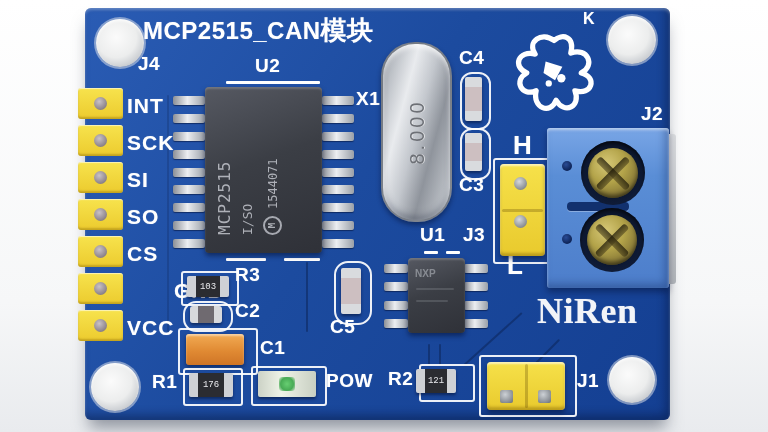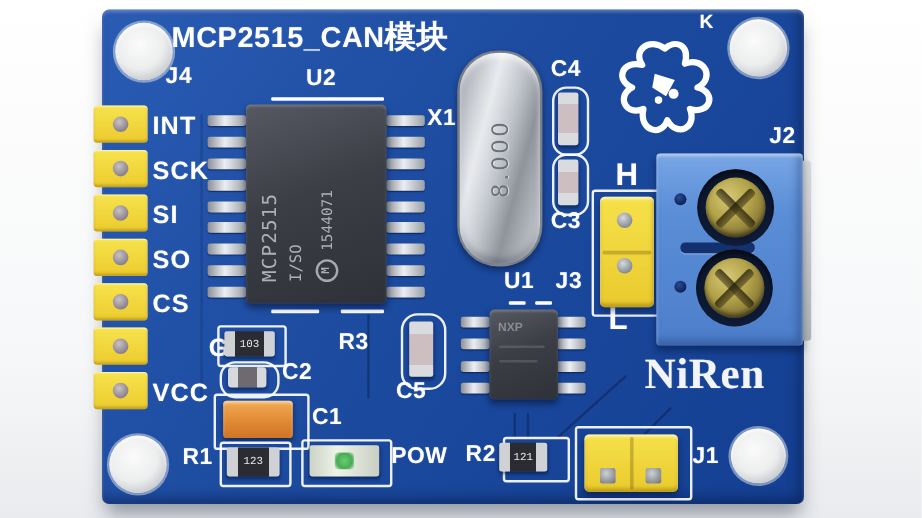--- a/index.html
+++ b/index.html
@@ -133,21 +133,21 @@
   <div class="silk ref" style="left:356px;top:56px;margin-top:33px;">X1</div>
   <div class="silk" style="left:583px;top:11px;font-size:16px;">K</div>
   <div class="silk ref" style="left:641px;top:104px;">J2</div>
   <div class="silk ref" style="left:459px;top:48px;">C4</div>
   <div class="silk ref" style="left:459px;top:175px;">C3</div>
   <div class="silk big" style="left:513px;top:132px;">H</div>
   <div class="silk big" style="left:507px;top:252px;">L</div>
   <div class="silk ref" style="left:420px;top:225px;">U1</div>
   <div class="silk ref" style="left:463px;top:225px;">J3</div>
   <div class="silk ref" style="left:330px;top:317px;">C5</div>
-  <div class="silk ref" style="left:235px;top:276px;margin-left:47px;">R3</div>
+  <div class="silk ref" style="left:235px;top:265px;">R3</div>
   <div class="silk ref" style="left:235px;top:301px;">C2</div>
   <div class="silk ref" style="left:260px;top:338px;">C1</div>
   <div class="silk ref" style="left:152px;top:372px;">R1</div>
   <div class="silk ref" style="left:326px;top:371px;">POW</div>
   <div class="silk ref" style="left:388px;top:369px;">R2</div>
   <div class="silk ref" style="left:577px;top:371px;">J1</div>
 
   <div class="hdr">
     <div class="hpad"></div>
     <div class="hpad"></div>
@@ -268,21 +268,21 @@
     </div>
 
   <div class="outline rnd" style="left:183px;top:301px;width:46px;height:27px;"></div>
   <div class="c2body" style="left:190px;top:306px;width:32px;height:17px;"></div>
 
   <div class="outline" style="left:178px;top:328px;width:76px;height:43px;"></div>
   <div class="c1body" style="left:186px;top:334px;width:58px;height:31px;"></div>
 
   <div class="outline" style="left:183px;top:368px;width:56px;height:34px;"></div>
   <div class="rbody" style="left:189px;top:373px;width:44px;height:24px;">
-      <span>123</span>
+      <span>176</span>
     </div>
 
   <div class="outline" style="left:251px;top:366px;width:72px;height:36px;"></div>
   <div class="led" style="left:258px;top:371px;width:58px;height:26px;"></div>
 
   <div class="outline" style="left:419px;top:364px;width:52px;height:34px;"></div>
   <div class="rbody" style="left:416px;top:369px;width:40px;height:24px;">
       <span>121</span>
     </div>
 

